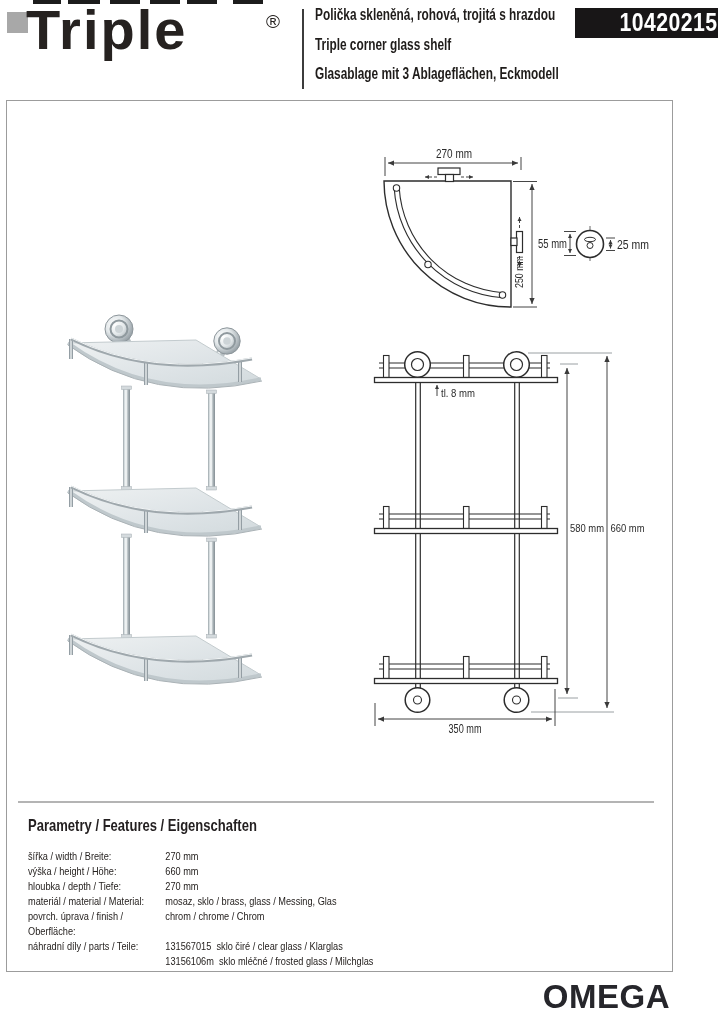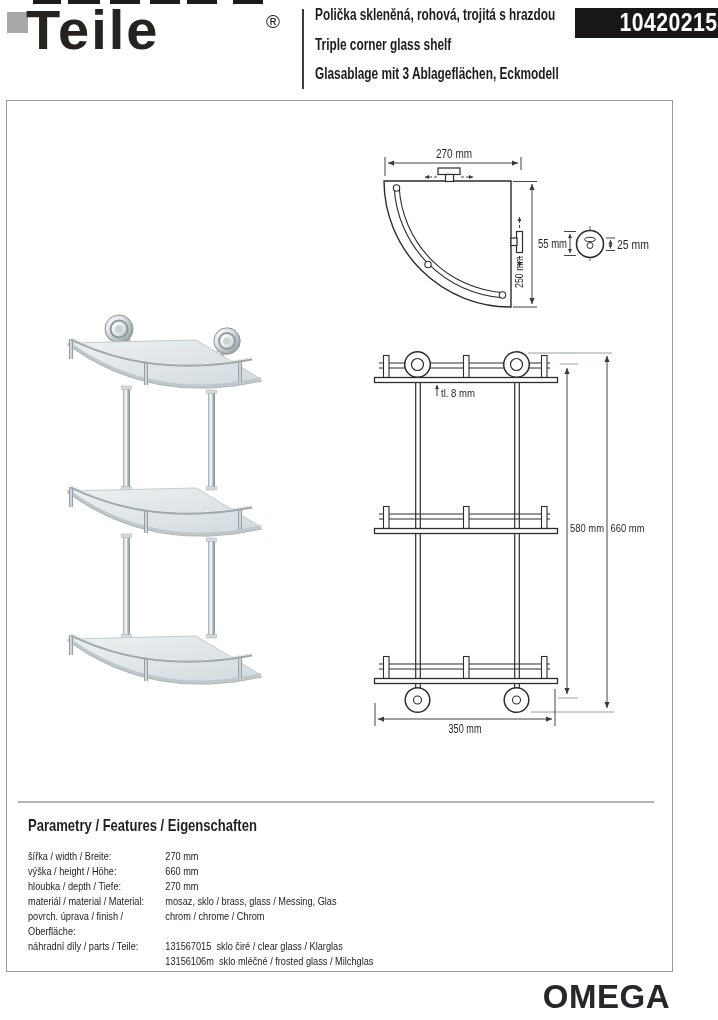--- a/index.html
+++ b/index.html
@@ -39,21 +39,21 @@
 <body>
 
 <div class="top-dash" style="left:33px;width:28px;"></div>
 <div class="top-dash" style="left:68px;width:32px;"></div>
 <div class="top-dash" style="left:110px;width:30px;"></div>
 <div class="top-dash" style="left:150px;width:30px;"></div>
 <div class="top-dash" style="left:187px;width:30px;"></div>
 <div class="top-dash" style="left:233px;width:30px;"></div>
 
 <div class="logo-square"></div>
-<div class="brand">Teile</div>
+<div class="brand">Triple</div>
 <div class="brand-reg">®</div>
 <div class="hdr-divider"></div>
 <div class="hdr-title" style="top:6px;">Polička skleněná, rohová, trojitá s hrazdou</div>
 <div class="hdr-title" style="top:36px;">Triple corner glass shelf</div>
 <div class="hdr-title" style="top:65px;">Glasablage mit 3 Ablageflächen, Eckmodell</div>
 <div class="badge">
   <span>104202152</span>
 </div>
 
 <div class="content-box"></div>

